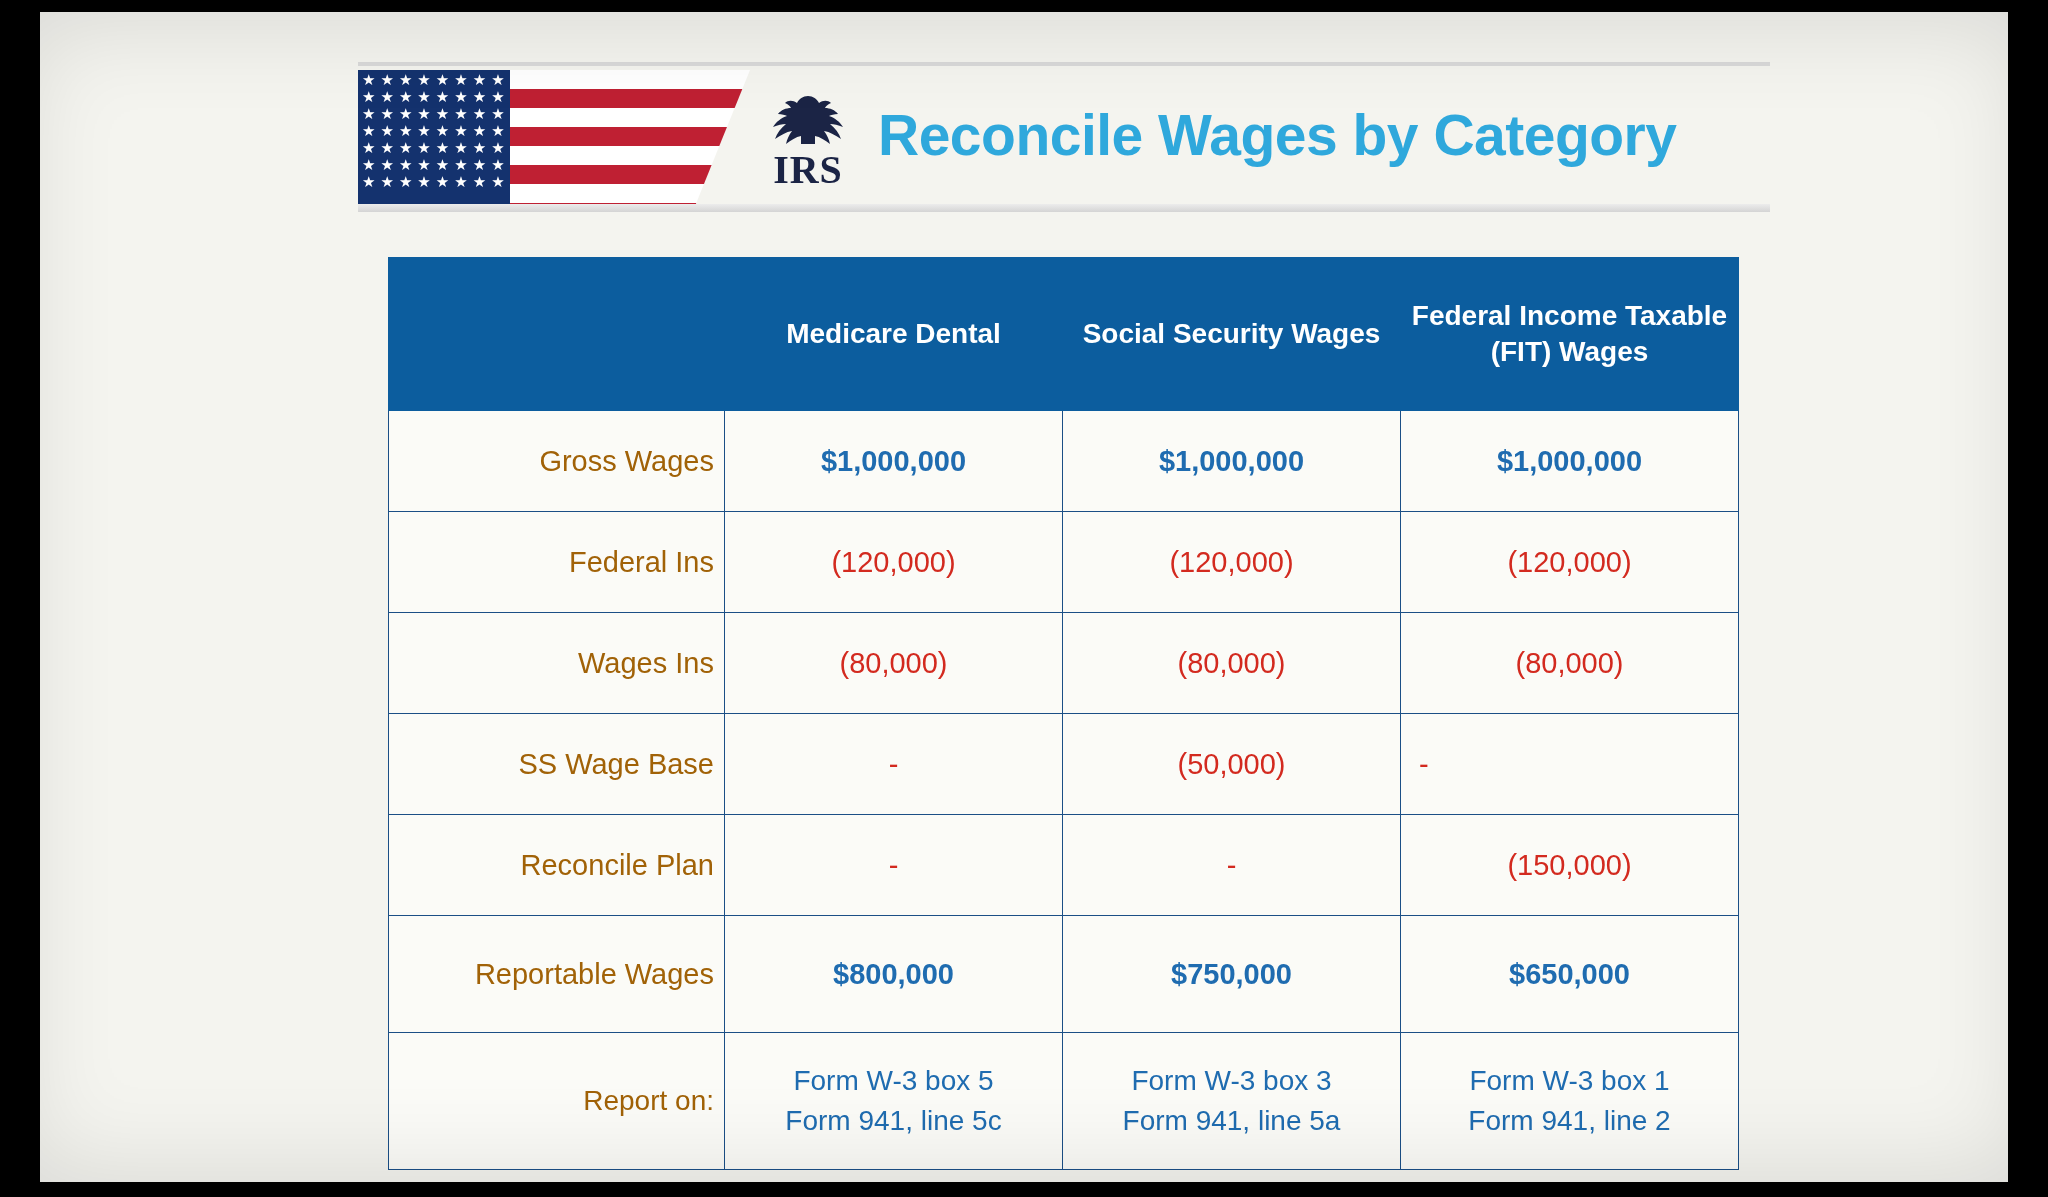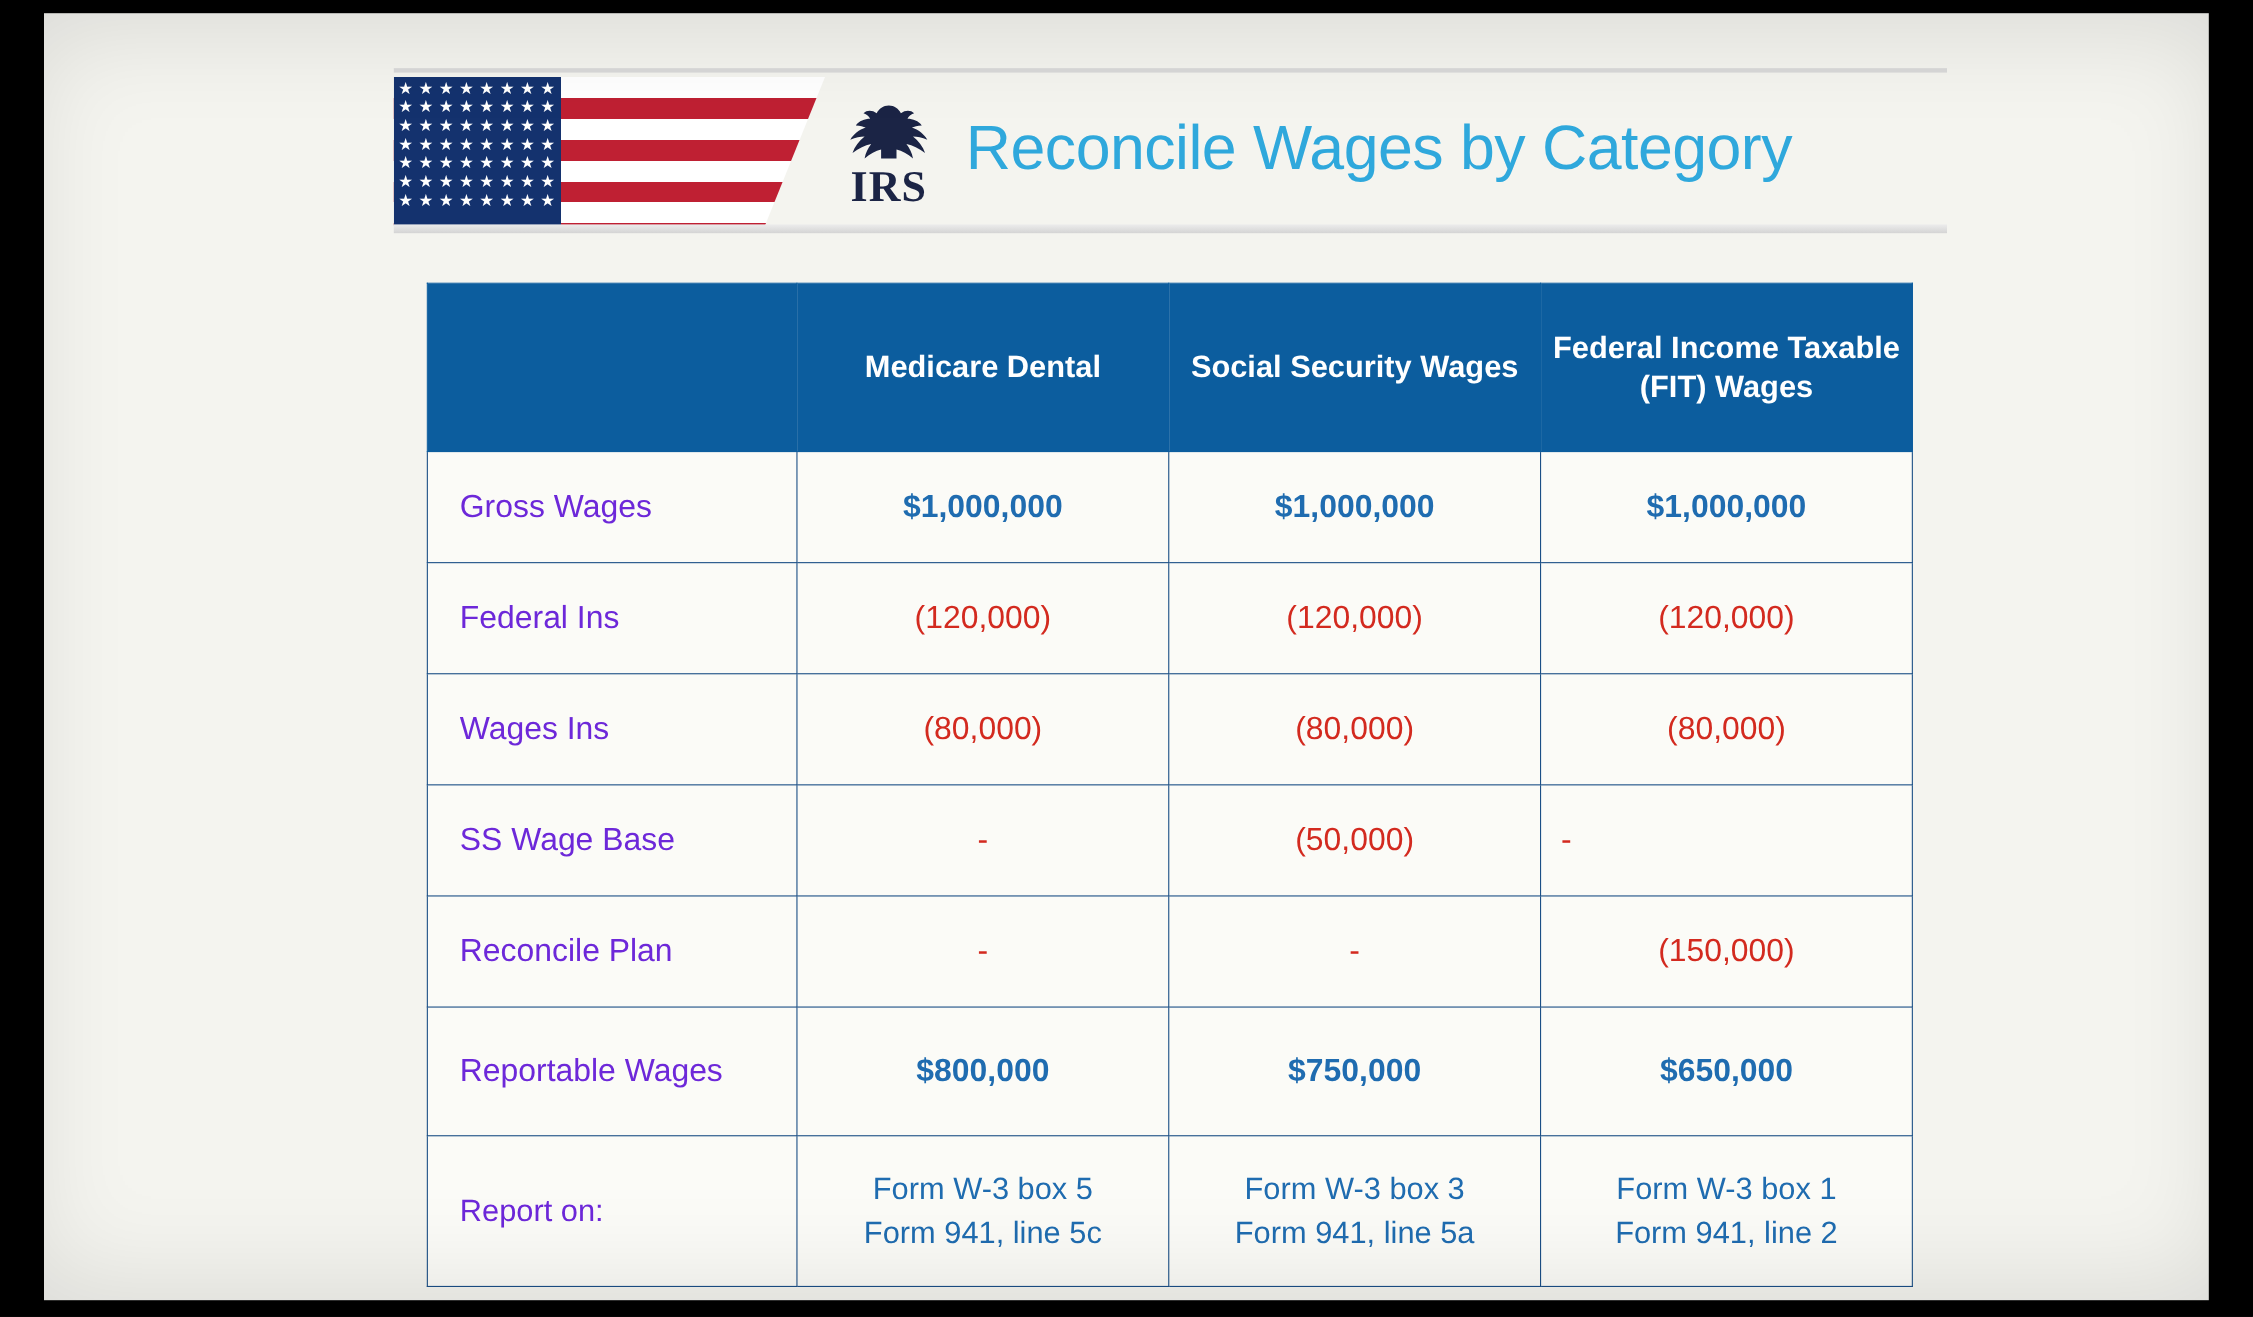--- a/index.html
+++ b/index.html
@@ -122,21 +122,21 @@
     color: #1b2445;
   }
   .header-title {
     position: absolute;
     left: 520px;
     top: 52px;
     width: 880px;
     font-size: 57px;
     line-height: 62px;
     color: #2fa8dc;
-    font-weight: normal;
+    font-weight: bold;
     letter-spacing: -0.5px;
     white-space: nowrap;
   }
   
   .table-wrap {
     position: absolute;
     left: 348px;
     top: 245px;
     width: 1350px;
   }
@@ -166,22 +166,22 @@
   }
   table.recon tbody td {
     border: 1px solid #1b4f86;
     height: 92px;
     font-size: 29px;
     vertical-align: middle;
     padding: 4px 10px;
     background: #fbfbf7;
   }
   table.recon tbody td.label {
-    text-align: left;
-    color: #6d28d9;
+    text-align: right;
+    color: #a16207;
     padding-left: 29px;
     line-height: 38px;
   }
   table.recon tbody td.num {
     text-align: center;
     color: #1f6cb0;
     font-weight: bold;
   }
   table.recon tbody td.neg {
     text-align: center;

